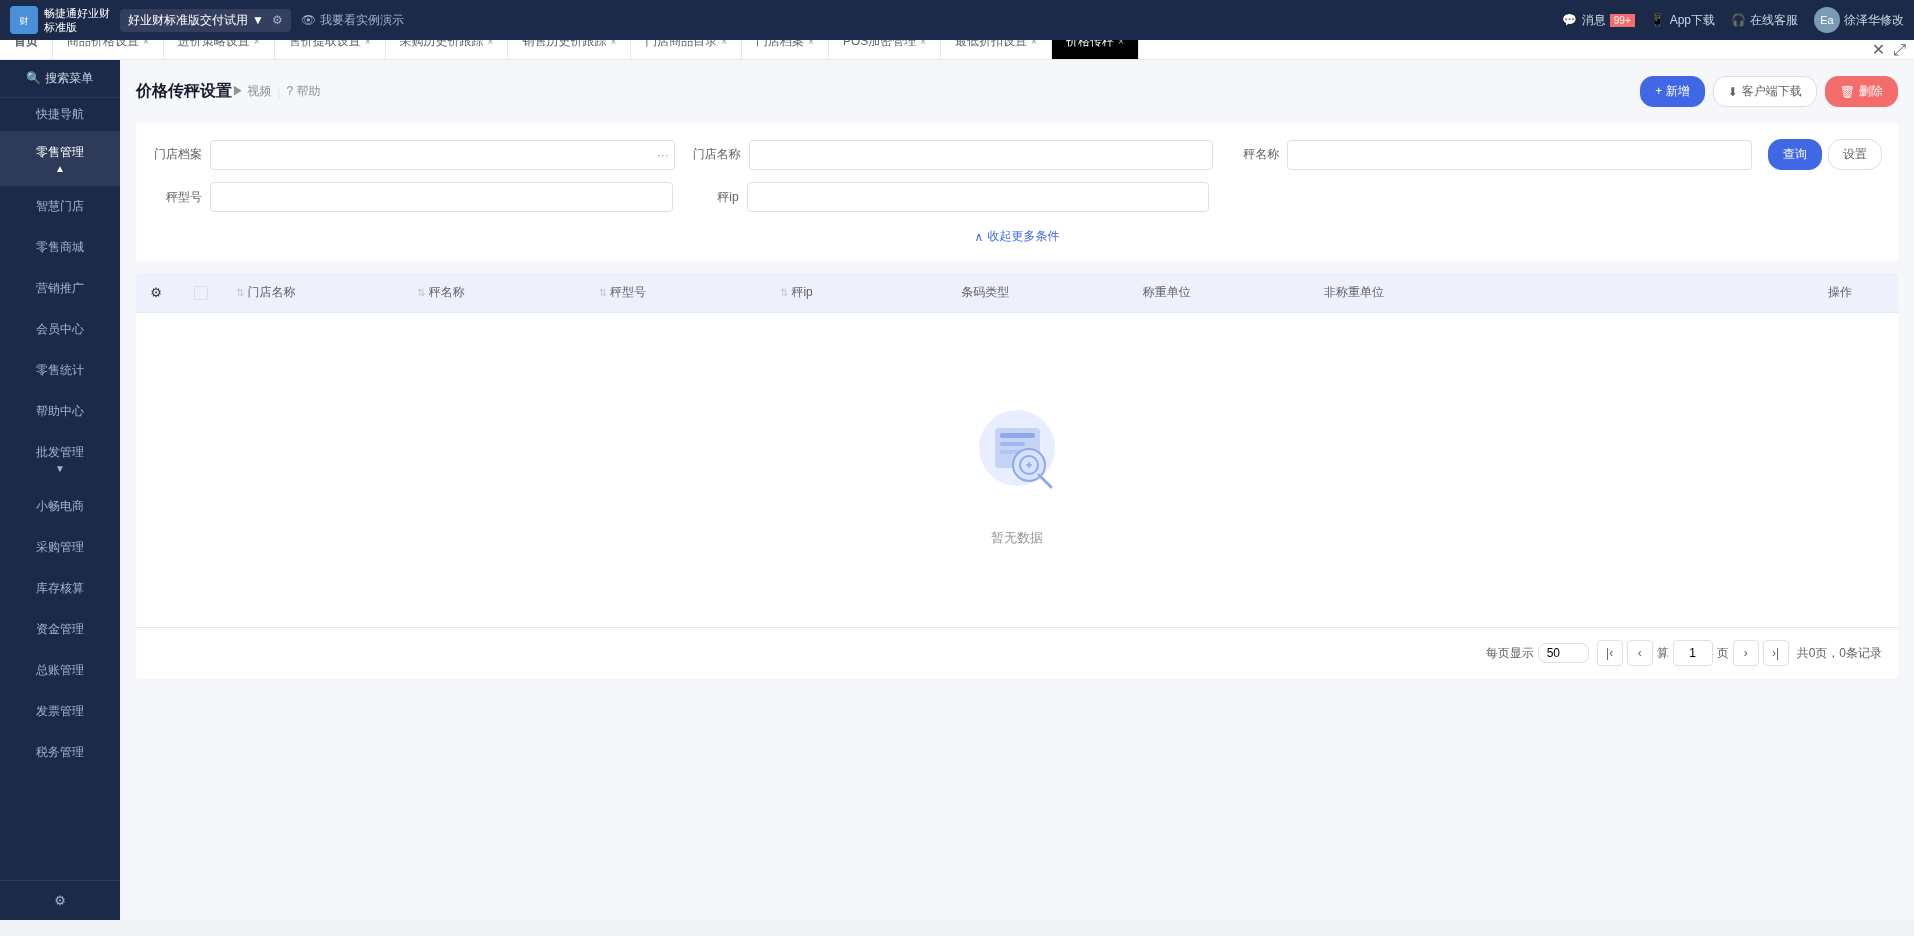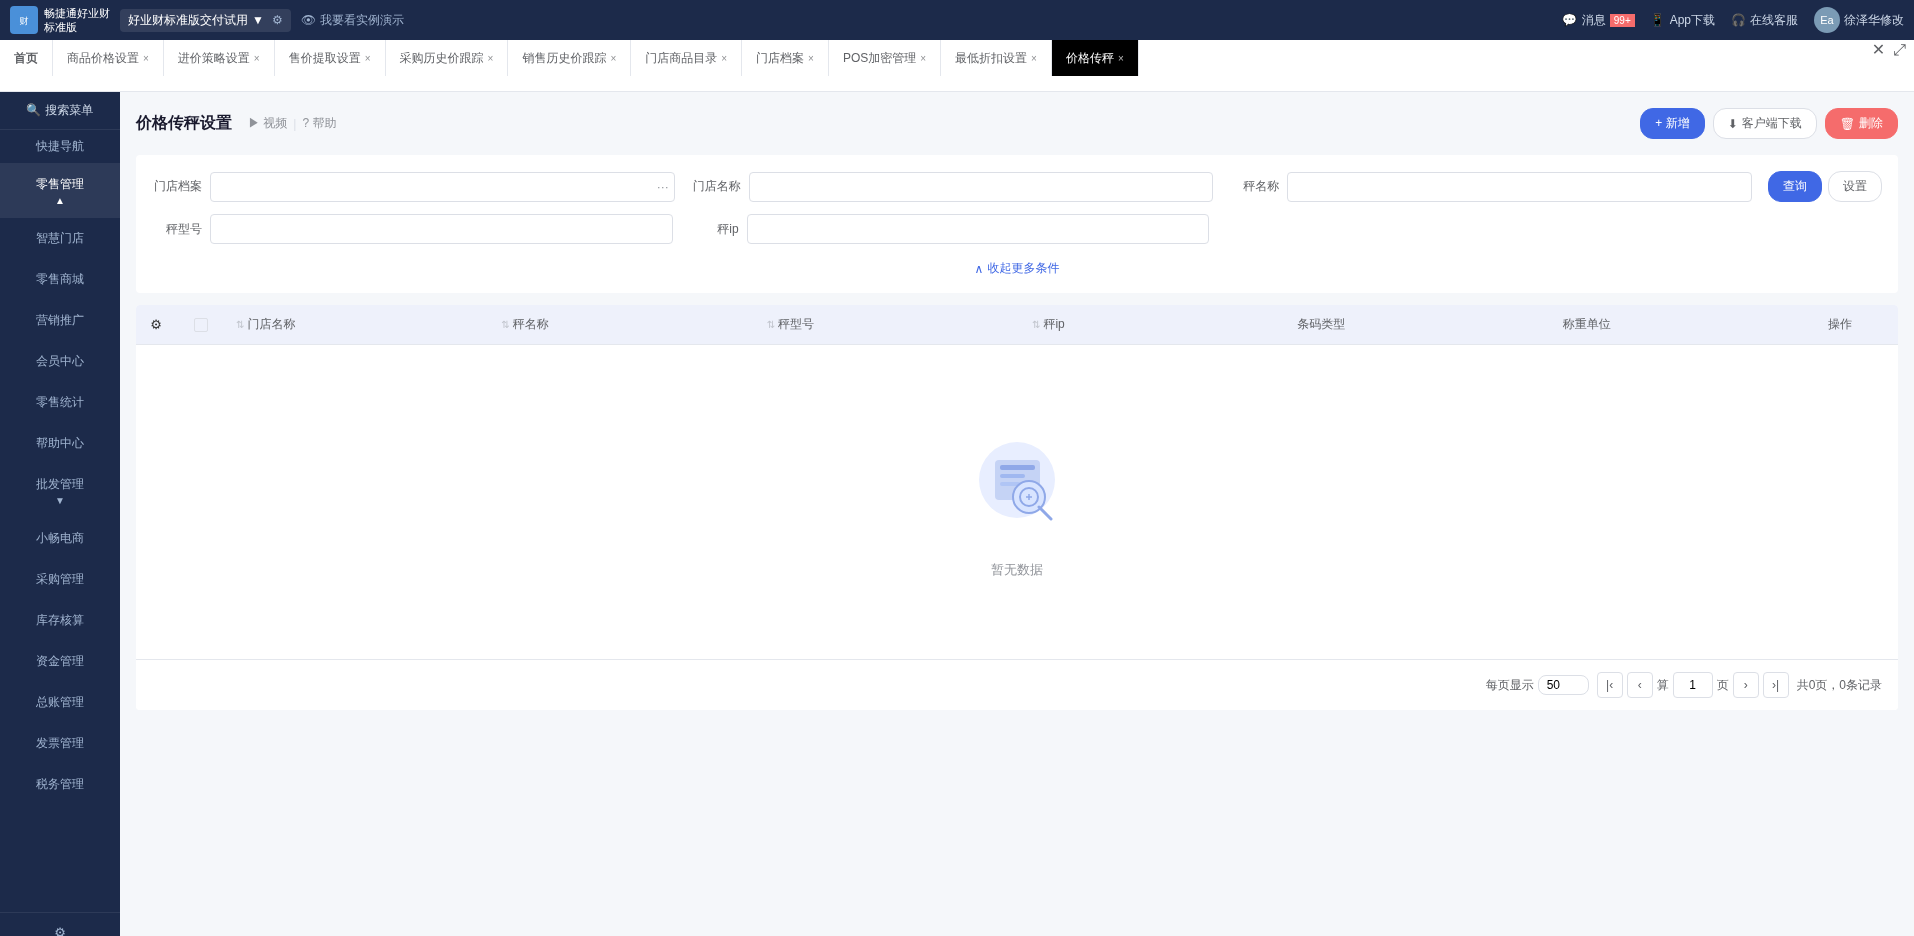--- a/index.html
+++ b/index.html
@@ -56,25 +56,25 @@
       padding: 1px 4px; font-size: 10px;
     }
     .user-avatar {
       width: 26px; height: 26px; border-radius: 50%;
       background: #7b9bb5; display: flex; align-items: center; justify-content: center;
       font-size: 11px; color: #fff;
     }
 
     
     .tab-bar {
-      height: 52px;
+      height: 20px;
       background: #fff;
       border-bottom: 1px solid #e4e7ed;
       display: flex;
-      align-items: flex-start;
+      align-items: flex-end;
       padding: 0 0 0 0;
       overflow-x: auto;
       white-space: nowrap;
     }
     .tab-bar::-webkit-scrollbar { height: 0; }
     .tab-item {
       height: 36px;
       padding: 0 14px;
       display: inline-flex; align-items: center; gap: 4px;
       border-right: 1px solid #e4e7ed;
@@ -155,21 +155,20 @@
       overflow-y: auto;
       background: #f5f7fa;
       padding: 16px;
     }
 
     
     .page-header {
       display: flex;
       align-items: center;
       margin-bottom: 16px;
-      gap: 16px;
     }
     .page-title {
       font-size: 16px;
       font-weight: bold;
       color: #1a1a2e;
     }
     .page-actions {
       margin-left: auto;
       display: flex; align-items: center; gap: 8px;
     }
@@ -602,20 +601,23 @@
         </div>
         <div class="th">
           <span class="sort-icon">⇅</span>
           <span>秤ip</span>
         </div>
         <div class="th">
           <span>条码类型</span>
         </div>
         <div class="th">
           <span>称重单位</span>
+        </div>
+        <div class="th xl">
+          <span>非称重单位</span>
         </div>
         <div class="th ops">
           <span>操作</span>
         </div>
       </div>
 
       <div class="empty-state">
         <svg class="empty-icon" viewBox="0 0 120 120" xmlns="http://www.w3.org/2000/svg">
           <circle cx="60" cy="55" r="38" fill="#e8eeff"></circle>
           <rect x="38" y="35" width="45" height="40" rx="4" fill="#c5d3f5"></rect>

